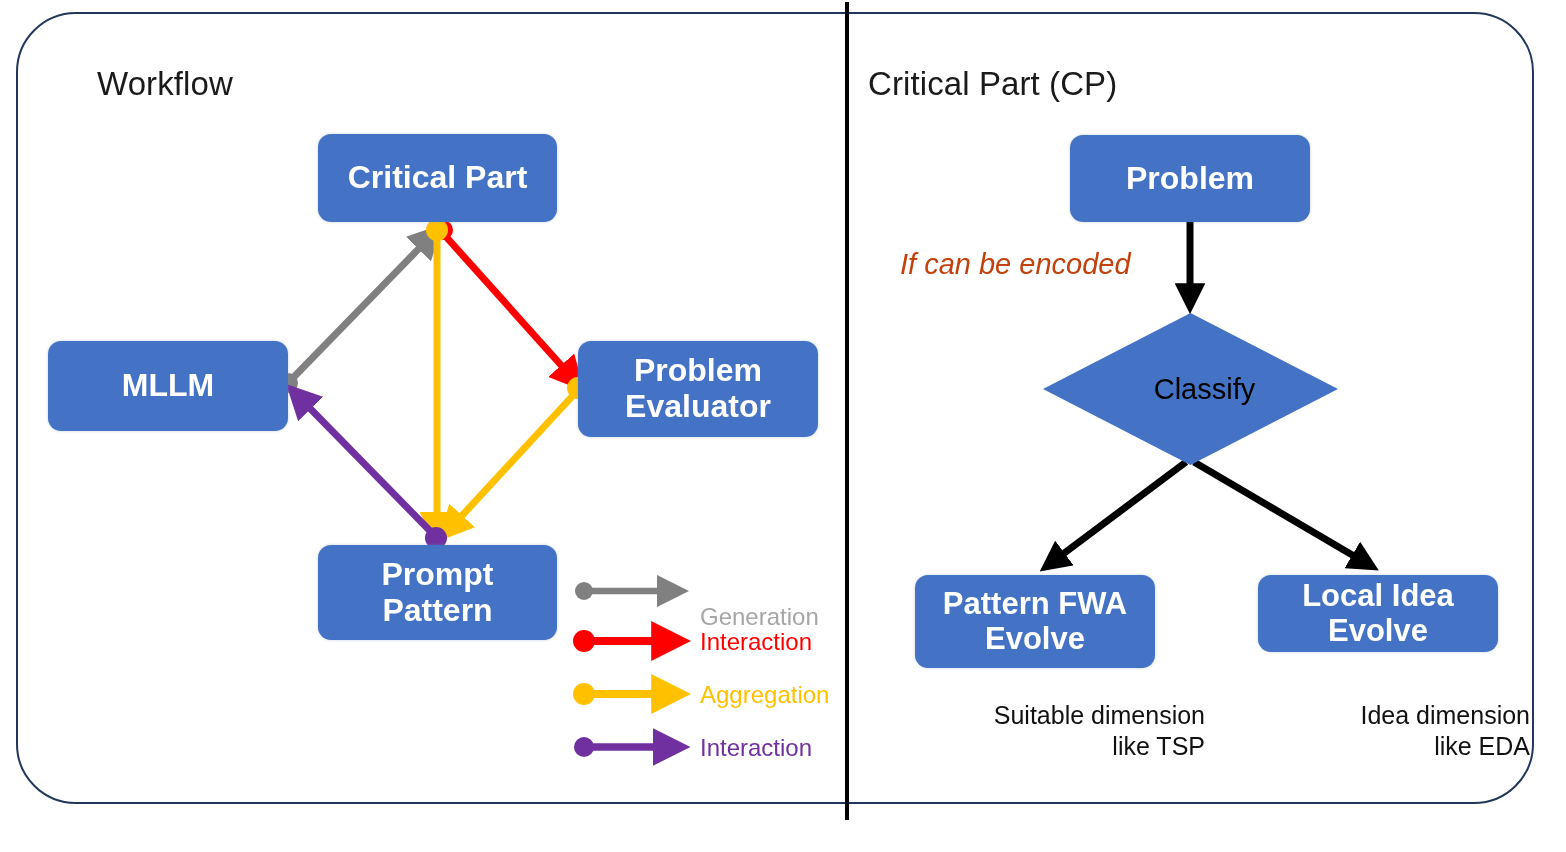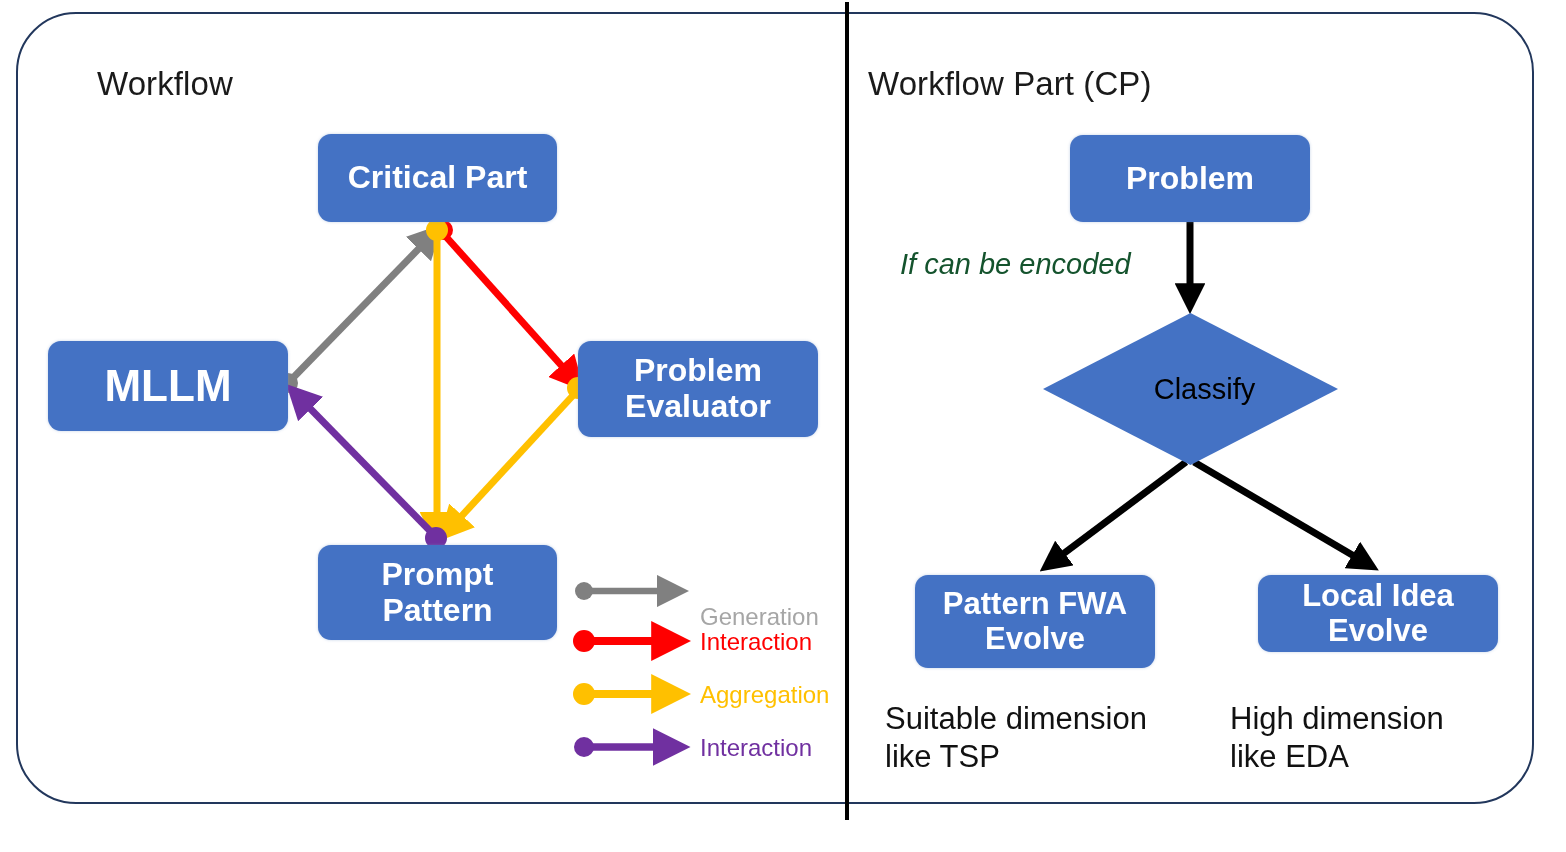--- a/index.html
+++ b/index.html
@@ -62,21 +62,21 @@
     align-items: center;
     justify-content: center;
     text-align: center;
     line-height: 1.12;
     box-sizing: border-box;
     box-shadow: 0 0 3px rgba(120,150,200,0.45);
   }
   .node span { display: block; white-space: pre-line; font-weight: bold; }
 
   #node-critical-part { left: 318px; top: 134px;  width: 239px; height: 88px;  font-size: 32px; }
-  #node-mllm          { left: 48px;  top: 341px;  width: 240px; height: 90px;  font-size: 44px; }
+  #node-mllm          { left: 48px;  top: 341px;  width: 240px; height: 90px;  font-size: 32px; }
   #node-problem-eval  { left: 578px; top: 341px;  width: 240px; height: 96px;  font-size: 32px; }
   #node-prompt-pattern{ left: 318px; top: 545px;  width: 239px; height: 95px;  font-size: 32px; }
 
   #node-problem       { left: 1070px; top: 135px; width: 240px; height: 87px;  font-size: 32px; }
   #node-global-fwa    { left: 915px;  top: 575px; width: 240px; height: 93px;  font-size: 31px; }
   #node-local-idea    { left: 1258px; top: 575px; width: 240px; height: 77px;  font-size: 31px; }
 
   
   #node-classify {
     position: absolute;
@@ -103,30 +103,30 @@
     box-sizing: border-box;
   }
 
   
   #cond-label {
     position: absolute;
     left: 900px;
     top: 248px;
     font-size: 29px;
     font-style: italic;
-    color: #14532d;
+    color: #c2410c;
     white-space: nowrap;
   }
 
   
   .caption {
     position: absolute;
-    font-size: 31px;
+    font-size: 25px;
     color: #111111;
-    text-align: left;
+    text-align: right;
     line-height: 1.22;
     white-space: pre-line;
   }
   #caption-left  { left: 885px;  top: 700px; width: 320px; }
   #caption-right { left: 1230px; top: 700px; width: 300px; }
 
   
   svg.overlay {
     position: absolute;
     left: 0; top: 0;
@@ -145,21 +145,21 @@
 </style>
 </head>
 <body>
 
 <div id="stage">
 
   <div id="outer-panel"></div>
   <div id="panel-divider"></div>
 
   <div class="panel-title" id="workflow-title">Workflow</div>
-  <div class="panel-title" id="cp-title">Workflow Part (CP)</div>
+  <div class="panel-title" id="cp-title">Critical Part (CP)</div>
 
   <svg class="overlay" id="workflow-edges" viewBox="0 0 1566 852">
     <defs>
       <marker id="ah-gray" markerWidth="5" markerHeight="5" refX="3.6" refY="2.5" orient="auto" markerUnits="strokeWidth">
         <path d="M0,0 L5,2.5 L0,5 z" fill="#808080"></path>
       </marker>
       <marker id="ah-red" markerWidth="5" markerHeight="5" refX="3.6" refY="2.5" orient="auto" markerUnits="strokeWidth">
         <path d="M0,0 L5,2.5 L0,5 z" fill="#FF0000"></path>
       </marker>
       <marker id="ah-yellow" markerWidth="5" markerHeight="5" refX="3.6" refY="2.5" orient="auto" markerUnits="strokeWidth">
@@ -279,16 +279,16 @@
   <div class="node" id="node-local-idea">
     <span>Local Idea
 Evolve</span>
   </div>
 
   <div id="cond-label">If can be encoded</div>
 
   <div class="caption" id="caption-left">Suitable dimension
 like TSP</div>
 
-  <div class="caption" id="caption-right">High dimension
+  <div class="caption" id="caption-right">Idea dimension
 like EDA</div>
 
 </div>
 
 </body></html>

